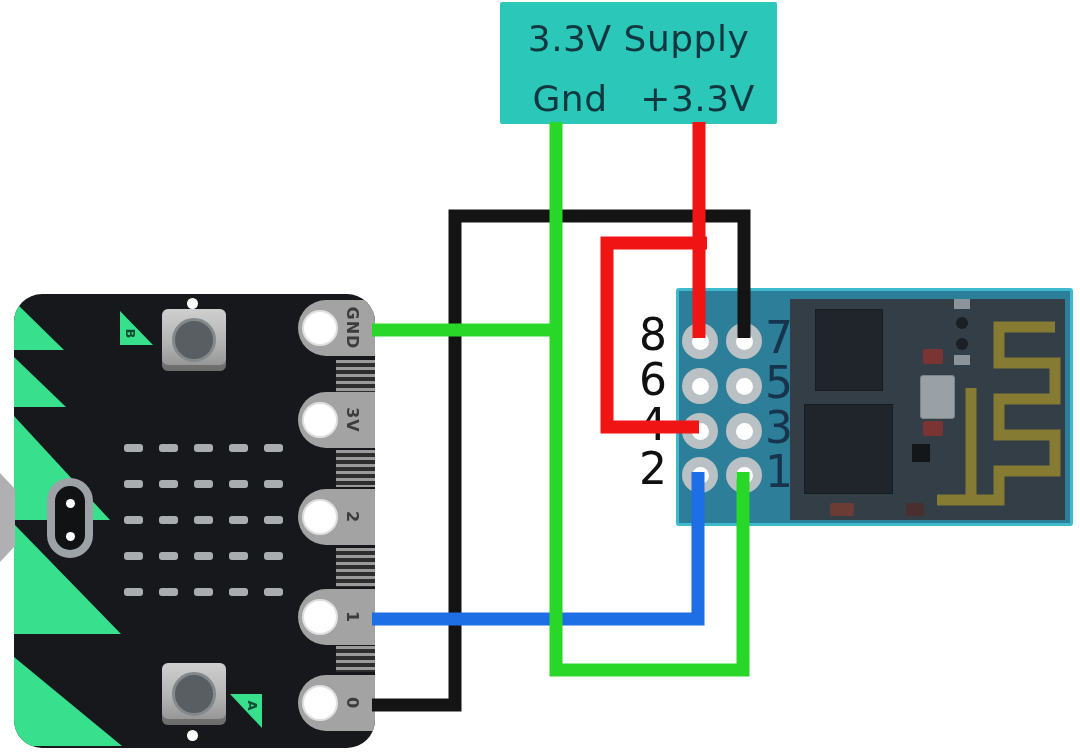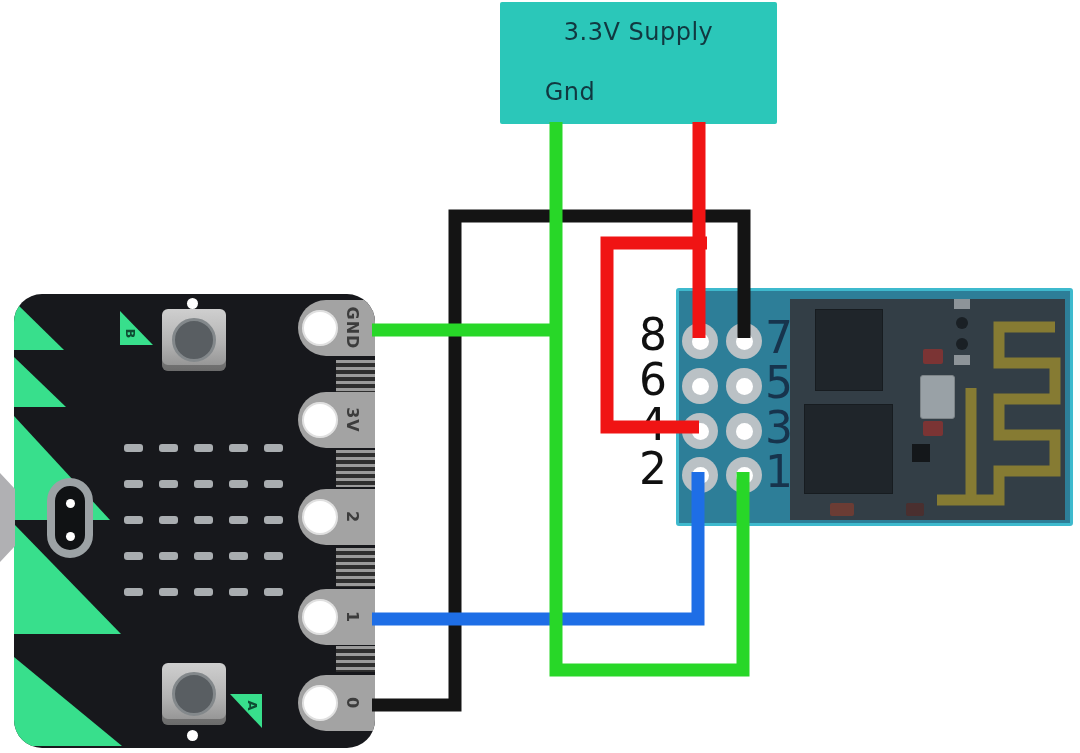--- a/index.html
+++ b/index.html
@@ -3,21 +3,21 @@
 <meta charset="utf-8">
 <style>
   html,body{margin:0;padding:0;background:#ffffff;}
   #stage{
     position:relative;width:1080px;height:753px;background:#ffffff;overflow:hidden;
     font-family:"DejaVu Sans","Liberation Sans",sans-serif;
   }
   .abs{position:absolute;}
   
   #supply{left:500px;top:2px;width:277px;height:122px;background:#2BC7B9;border-radius:2px;}
-  .supply-text{color:#113840;font-size:24px;font-weight:500;letter-spacing:0.5px;white-space:nowrap;}
+  .supply-text{color:#113840;font-size:36px;font-weight:500;letter-spacing:0.5px;white-space:nowrap;}
   
   #microbit{left:14px;top:294px;width:361px;height:454px;background:#17181C;border-radius:28px;overflow:hidden;}
   .shard{position:absolute;background:#38DF8C;}
   .mb-dot{position:absolute;width:11px;height:11px;border-radius:50%;background:#ffffff;}
   .mb-button{position:absolute;width:64px;height:62px;border-radius:6px;
     background:linear-gradient(180deg,#cfcfcf 0%,#b3b3b3 55%,#8f8f8f 100%);
     box-shadow:inset 0 -6px 0 rgba(0,0,0,.25);}
   .mb-button .cap{position:absolute;left:50%;top:50%;width:44px;height:44px;margin:-22px 0 0 -22px;
     border-radius:50%;background:#595E62;border:3px solid #83888b;box-sizing:border-box;}
   .tab{position:absolute;left:284px;width:77px;height:56px;background:#a3a3a3;
@@ -49,20 +49,21 @@
   #wires{left:0;top:0;pointer-events:none;}
 </style>
 </head>
 <body>
 
 <div id="stage">
 
   <div class="abs" id="supply">
     <div class="abs supply-text" style="left:0;top:16px;width:277px;text-align:center;">3.3V Supply</div>
     <div class="abs supply-text" style="left:30px;top:76px;width:80px;text-align:center;">Gnd</div>
+    <div class="abs supply-text" style="left:135px;top:76px;width:125px;text-align:center;">+3.3V</div>
   </div>
 
   <div class="abs" id="microbit">
 
     <div class="shard" style="left:0;top:0;width:52px;height:56px;clip-path:polygon(0 7px,50px 56px,0 56px);"></div>
     <div class="shard" style="left:0;top:0;width:54px;height:113px;clip-path:polygon(0 63px,52px 113px,0 113px);"></div>
     <div class="shard" style="left:0;top:0;width:98px;height:226px;clip-path:polygon(0 122px,96px 226px,0 226px);"></div>
     <div class="shard" style="left:0;top:0;width:109px;height:340px;clip-path:polygon(0 230px,107px 340px,0 340px);"></div>
     <div class="shard" style="left:0;top:0;width:110px;height:454px;clip-path:polygon(0 363px,108px 452px,0 452px);"></div>
 

